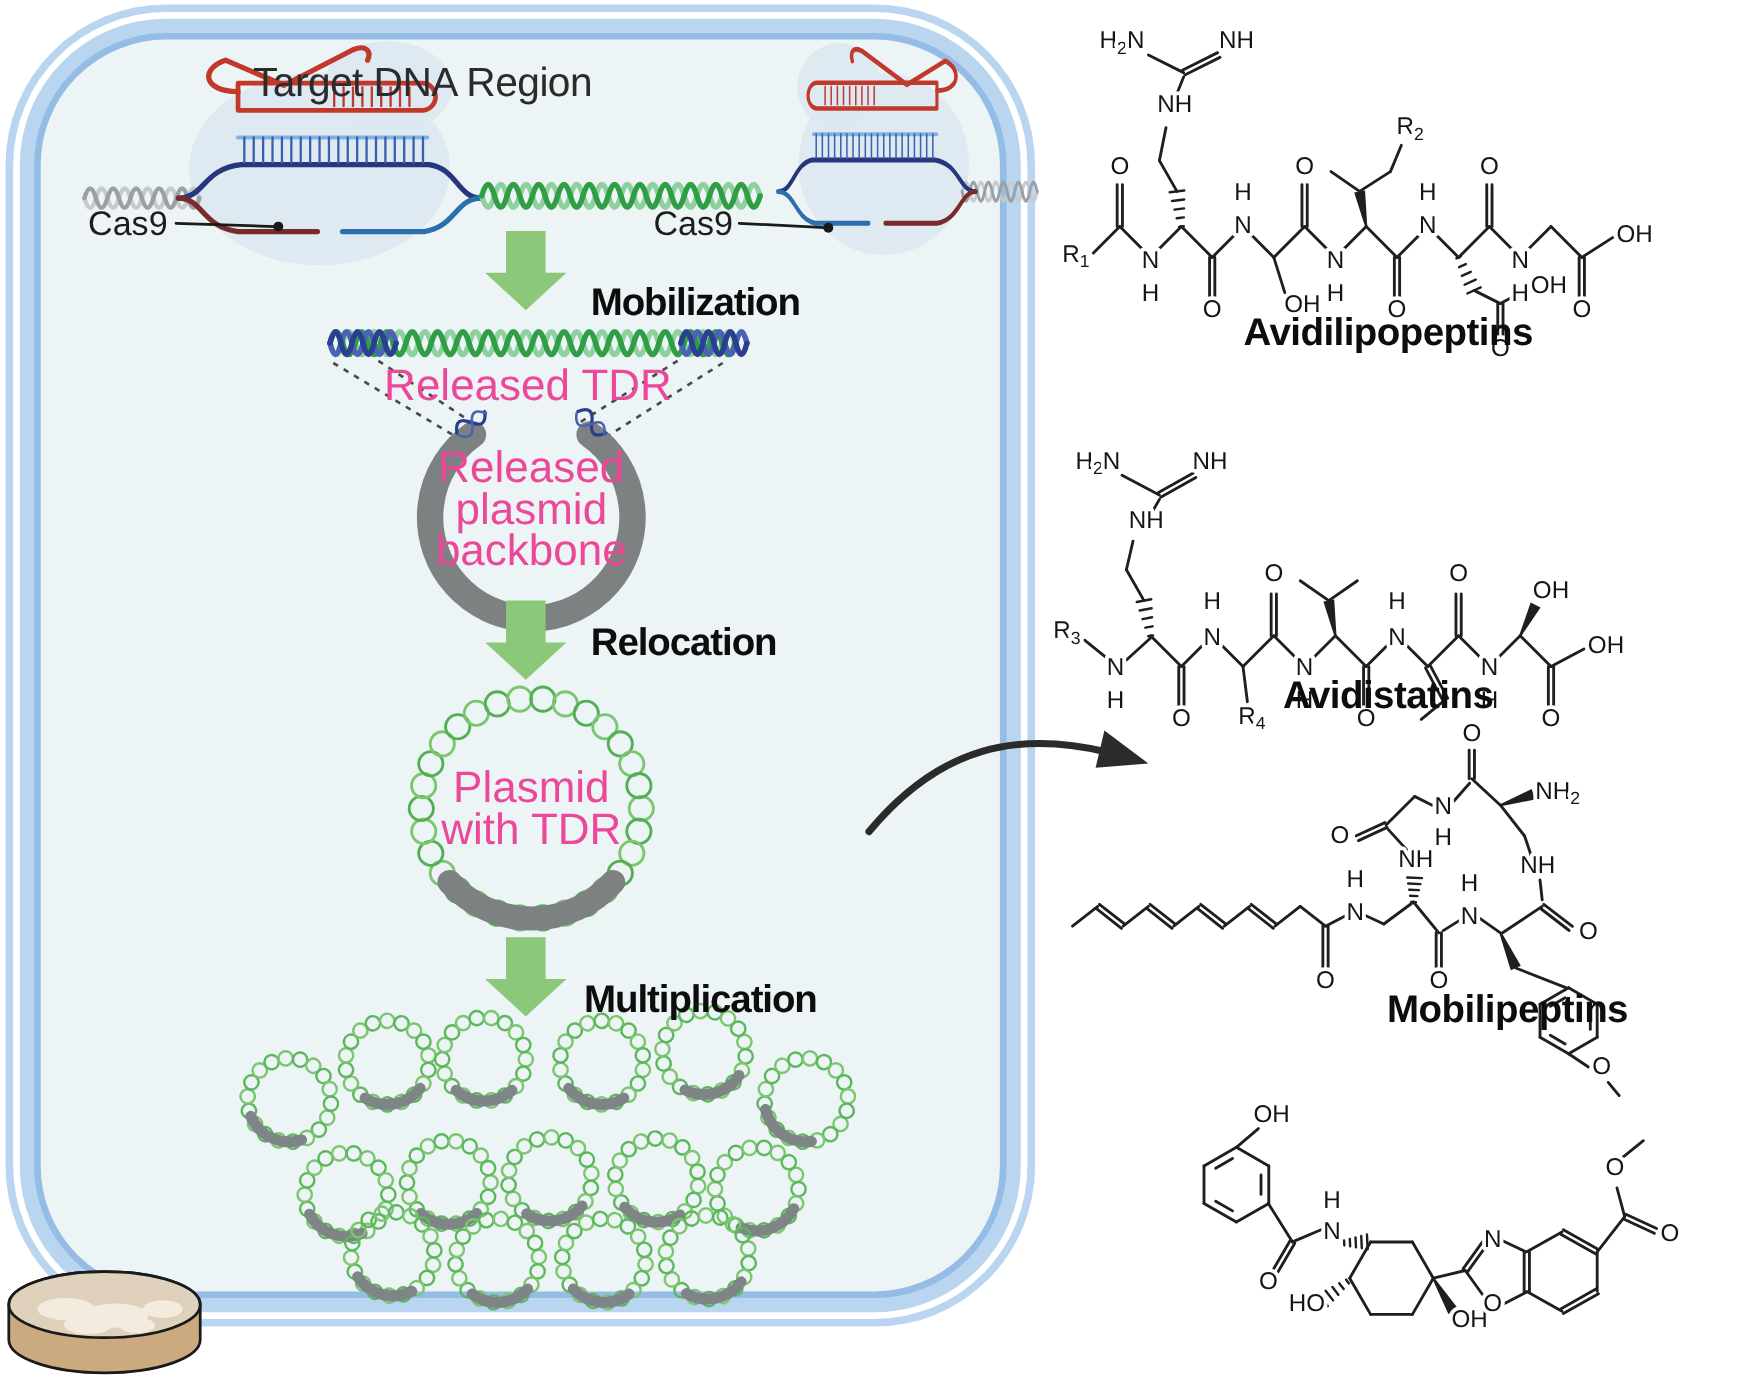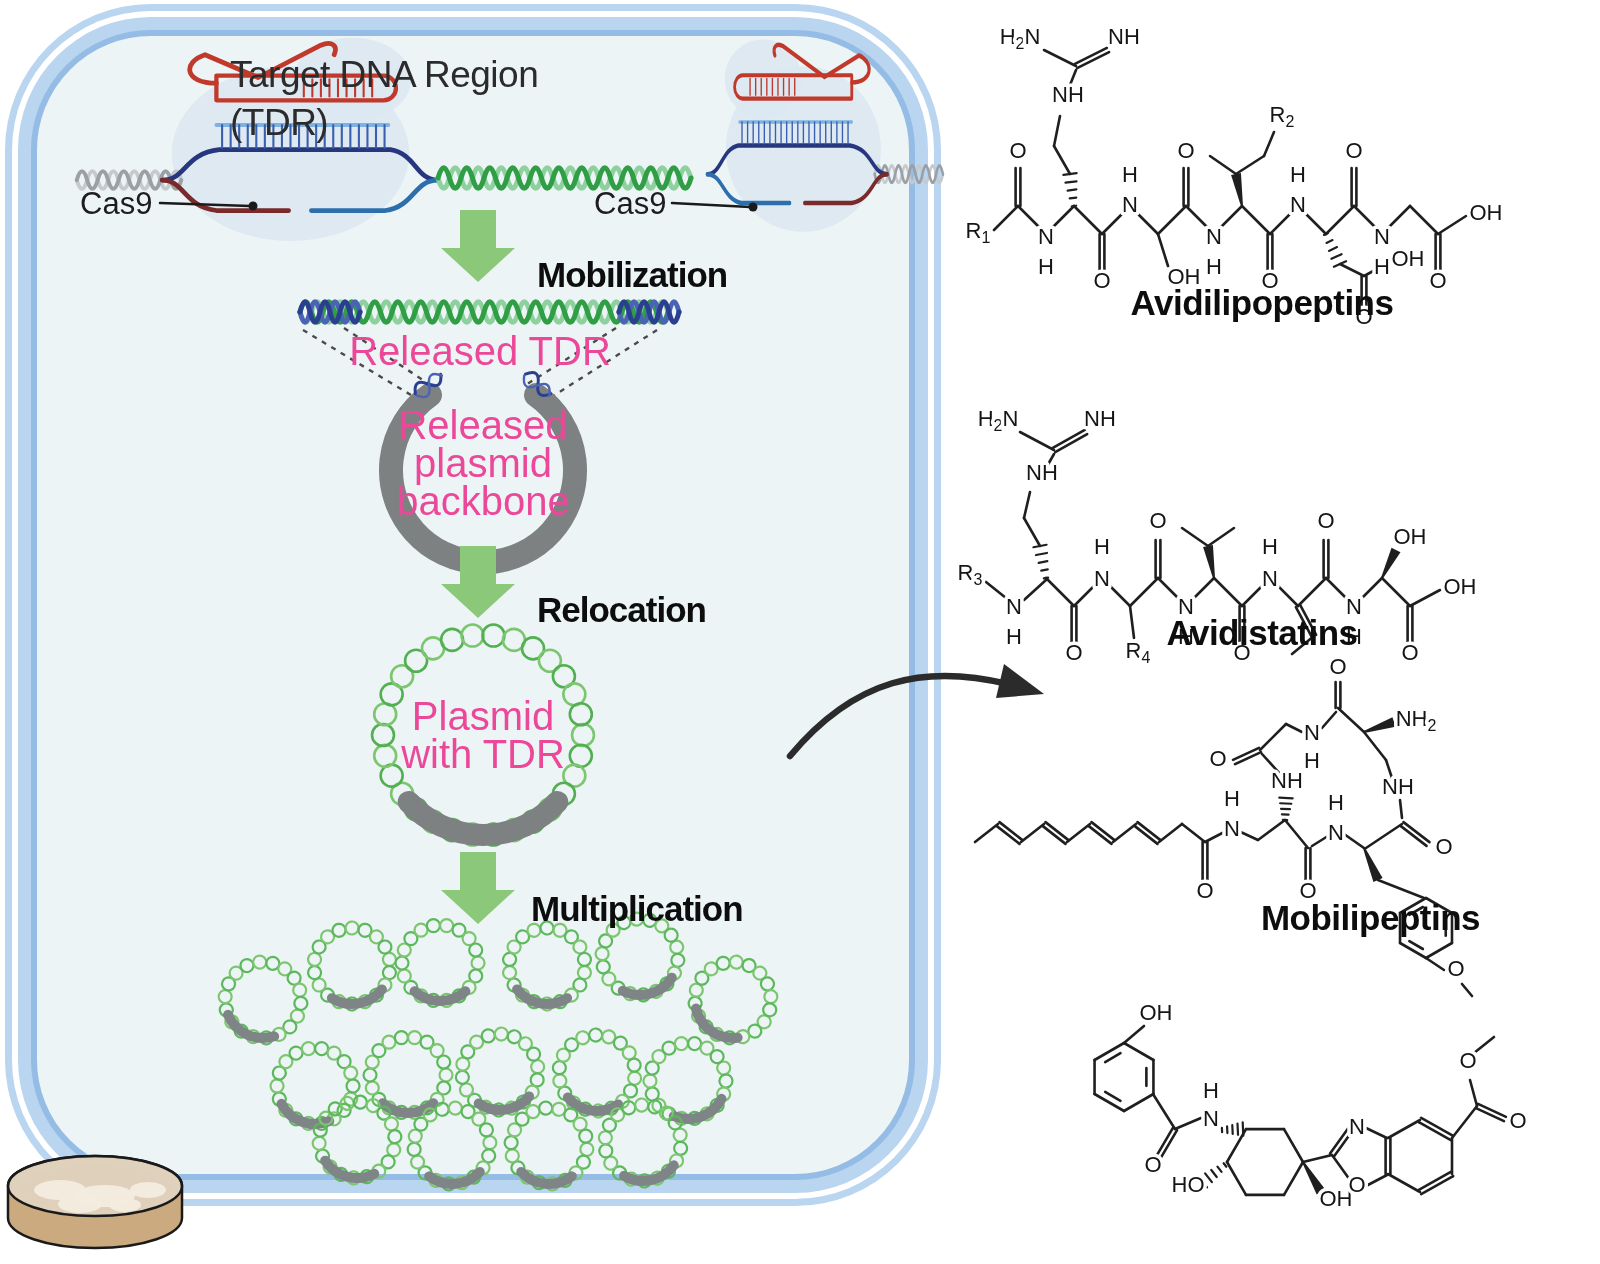--- a/index.html
+++ b/index.html
@@ -527,27 +527,26 @@
         <ellipse cx="148" cy="1190" rx="18" ry="8" fill="#f2e0c4" opacity="0.95"></ellipse>
         <ellipse cx="80" cy="1204" rx="22" ry="9" fill="#f2e0c4" opacity="0.95"></ellipse>
         <ellipse cx="125" cy="1205" rx="16" ry="7" fill="#f2e0c4" opacity="0.95"></ellipse>
         <ellipse cx="95" cy="1186" rx="87" ry="30" fill="rgba(246,248,249,0.5)" stroke="#1a1a1a" stroke-width="2.5"></ellipse>
       </g>
       <path d="M 790 756 C 855 678 925 664 1008 684" fill="none" stroke="#2b2b2b" stroke-width="6.5" stroke-linecap="round" stroke-linejoin="round"></path>
       <polygon points="1044,694 1004,664 996,698" fill="#2b2b2b"></polygon>
     </svg>
 
   <div class="lbl title-line" style="top:54px;">Target DNA Region</div>
-  <div class="lbl title-line" style="top:102px;">(TDR)</div>
 
   <div class="lbl cas9" style="left:80px;top:186px;">Cas9</div>
   <div class="lbl cas9" style="left:594px;top:186px;">Cas9</div>
 
   <div class="lbl step" style="left:537px;top:226px;">Mobilization</div>
-  <div class="lbl step" style="left:537px;top:561px;">Relocation</div>
+  <div class="lbl step" style="left:537px;top:535px;">Relocation</div>
   <div class="lbl step" style="left:531px;top:860px;">Multiplication</div>
 
   <div class="lbl center-text" style="left:330px;top:332px;width:300px;">Released TDR</div>
 
   <div class="lbl center-text" style="left:383px;top:406px;width:200px;">
     <div>Released</div>
     <div>plasmid</div>
     <div>backbone</div>
   </div>
 

